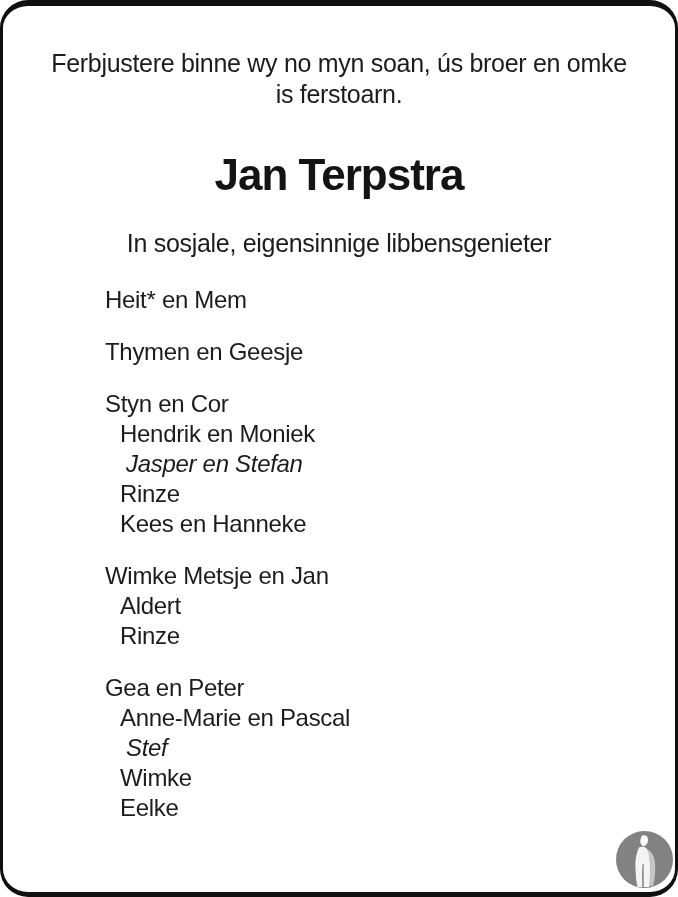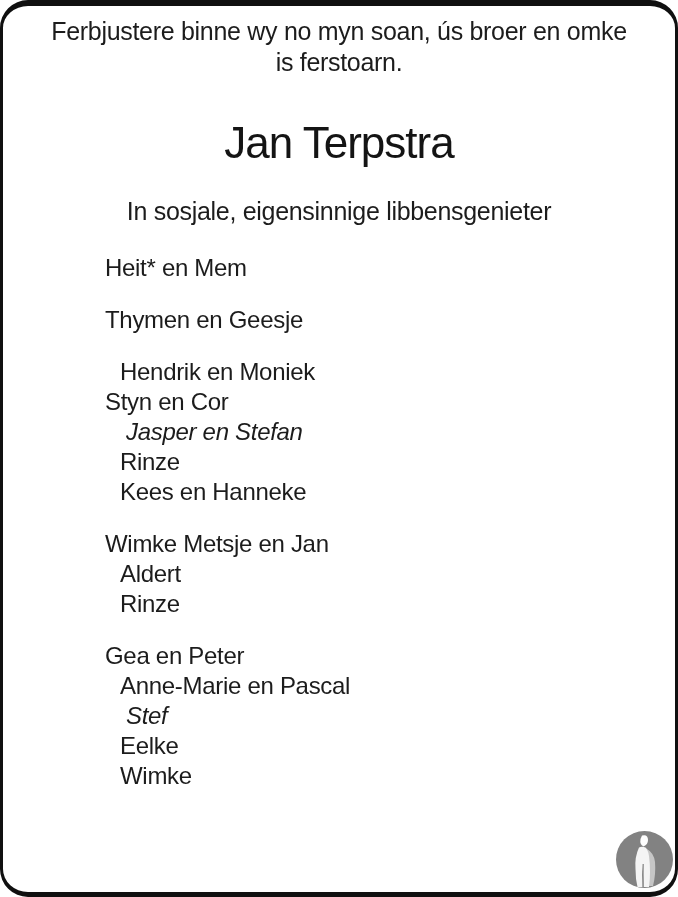--- a/index.html
+++ b/index.html
@@ -22,35 +22,35 @@
     border: 3px solid #101010;
     border-top-width: 6px;
     border-bottom-width: 5px;
     border-radius: 28px;
     box-sizing: border-box;
     background: #ffffff;
   }
   .content {
     position: relative;
     z-index: 1;
-    padding-top: 16px;
+    padding-top: 48px;
   }
   .intro {
     text-align: center;
     font-size: 25px;
     line-height: 31px;
     font-weight: 300;
     letter-spacing: -0.3px;
   }
   .deceased-name {
     margin-top: 40px;
     text-align: center;
     font-size: 44px;
     line-height: 50px;
-    font-weight: 400;
+    font-weight: 700;
     letter-spacing: -1px;
     color: #141414;
   }
   .epitaph {
     margin-top: 28px;
     text-align: center;
     font-size: 25px;
     line-height: 31px;
     font-weight: 300;
     letter-spacing: -0.3px;
@@ -98,39 +98,39 @@
 
       <div class="family-group">
         <div class="line l0">Heit* en Mem</div>
       </div>
 
       <div class="family-group">
         <div class="line l0">Thymen en Geesje</div>
       </div>
 
       <div class="family-group">
+        <div class="line l0">Styn en Cor</div>
         <div class="line l1">Hendrik en Moniek</div>
-        <div class="line l0">Styn en Cor</div>
         <div class="line l2 it">Jasper en Stefan</div>
         <div class="line l1">Rinze</div>
         <div class="line l1">Kees en Hanneke</div>
       </div>
 
       <div class="family-group">
         <div class="line l0">Wimke Metsje en Jan</div>
         <div class="line l1">Aldert</div>
         <div class="line l1">Rinze</div>
       </div>
 
       <div class="family-group">
         <div class="line l0">Gea en Peter</div>
         <div class="line l1">Anne-Marie en Pascal</div>
         <div class="line l2 it">Stef</div>
+        <div class="line l1">Wimke</div>
         <div class="line l1">Eelke</div>
-        <div class="line l1">Wimke</div>
       </div>
 
     </div>
   </div>
 
   <div class="brand-logo">
     <svg width="57" height="57" viewBox="0 0 57 57" xmlns="http://www.w3.org/2000/svg">
       <circle cx="28.5" cy="28.5" r="28.5" fill="#828282"></circle>
       <path d="M31 18 Q38 22 39 31 Q40 43 37 55 L32 55 Q34 41 32 29 Z" fill="#c6c6c6"></path>
       <path d="M26 4.5 Q32 3 32 9 Q32 13.5 27.5 15.5 Q23.5 13.5 24.5 8 Z" fill="#fdfdfd"></path>

